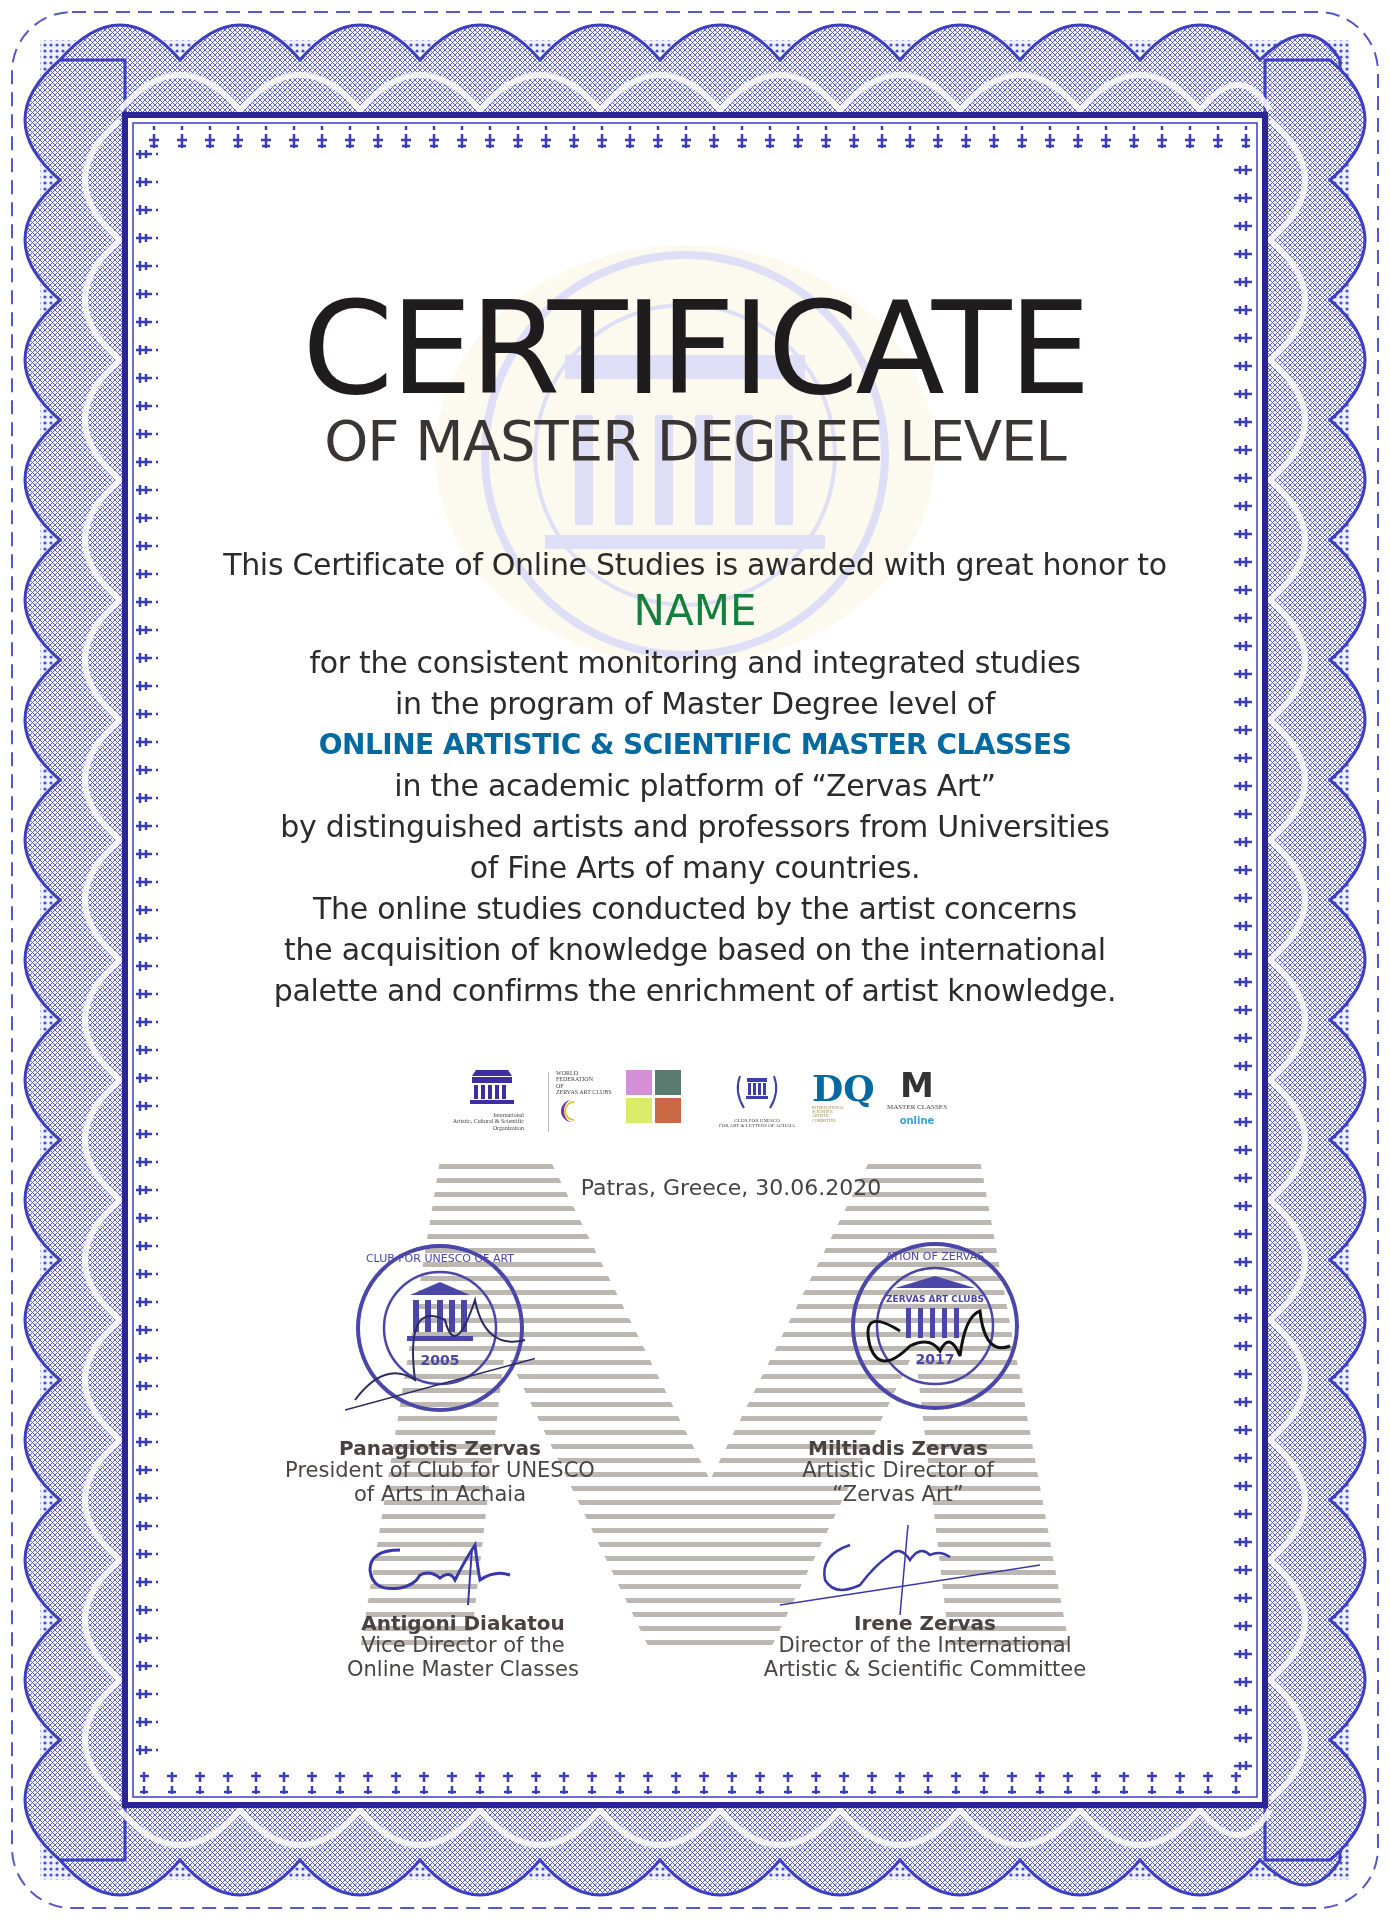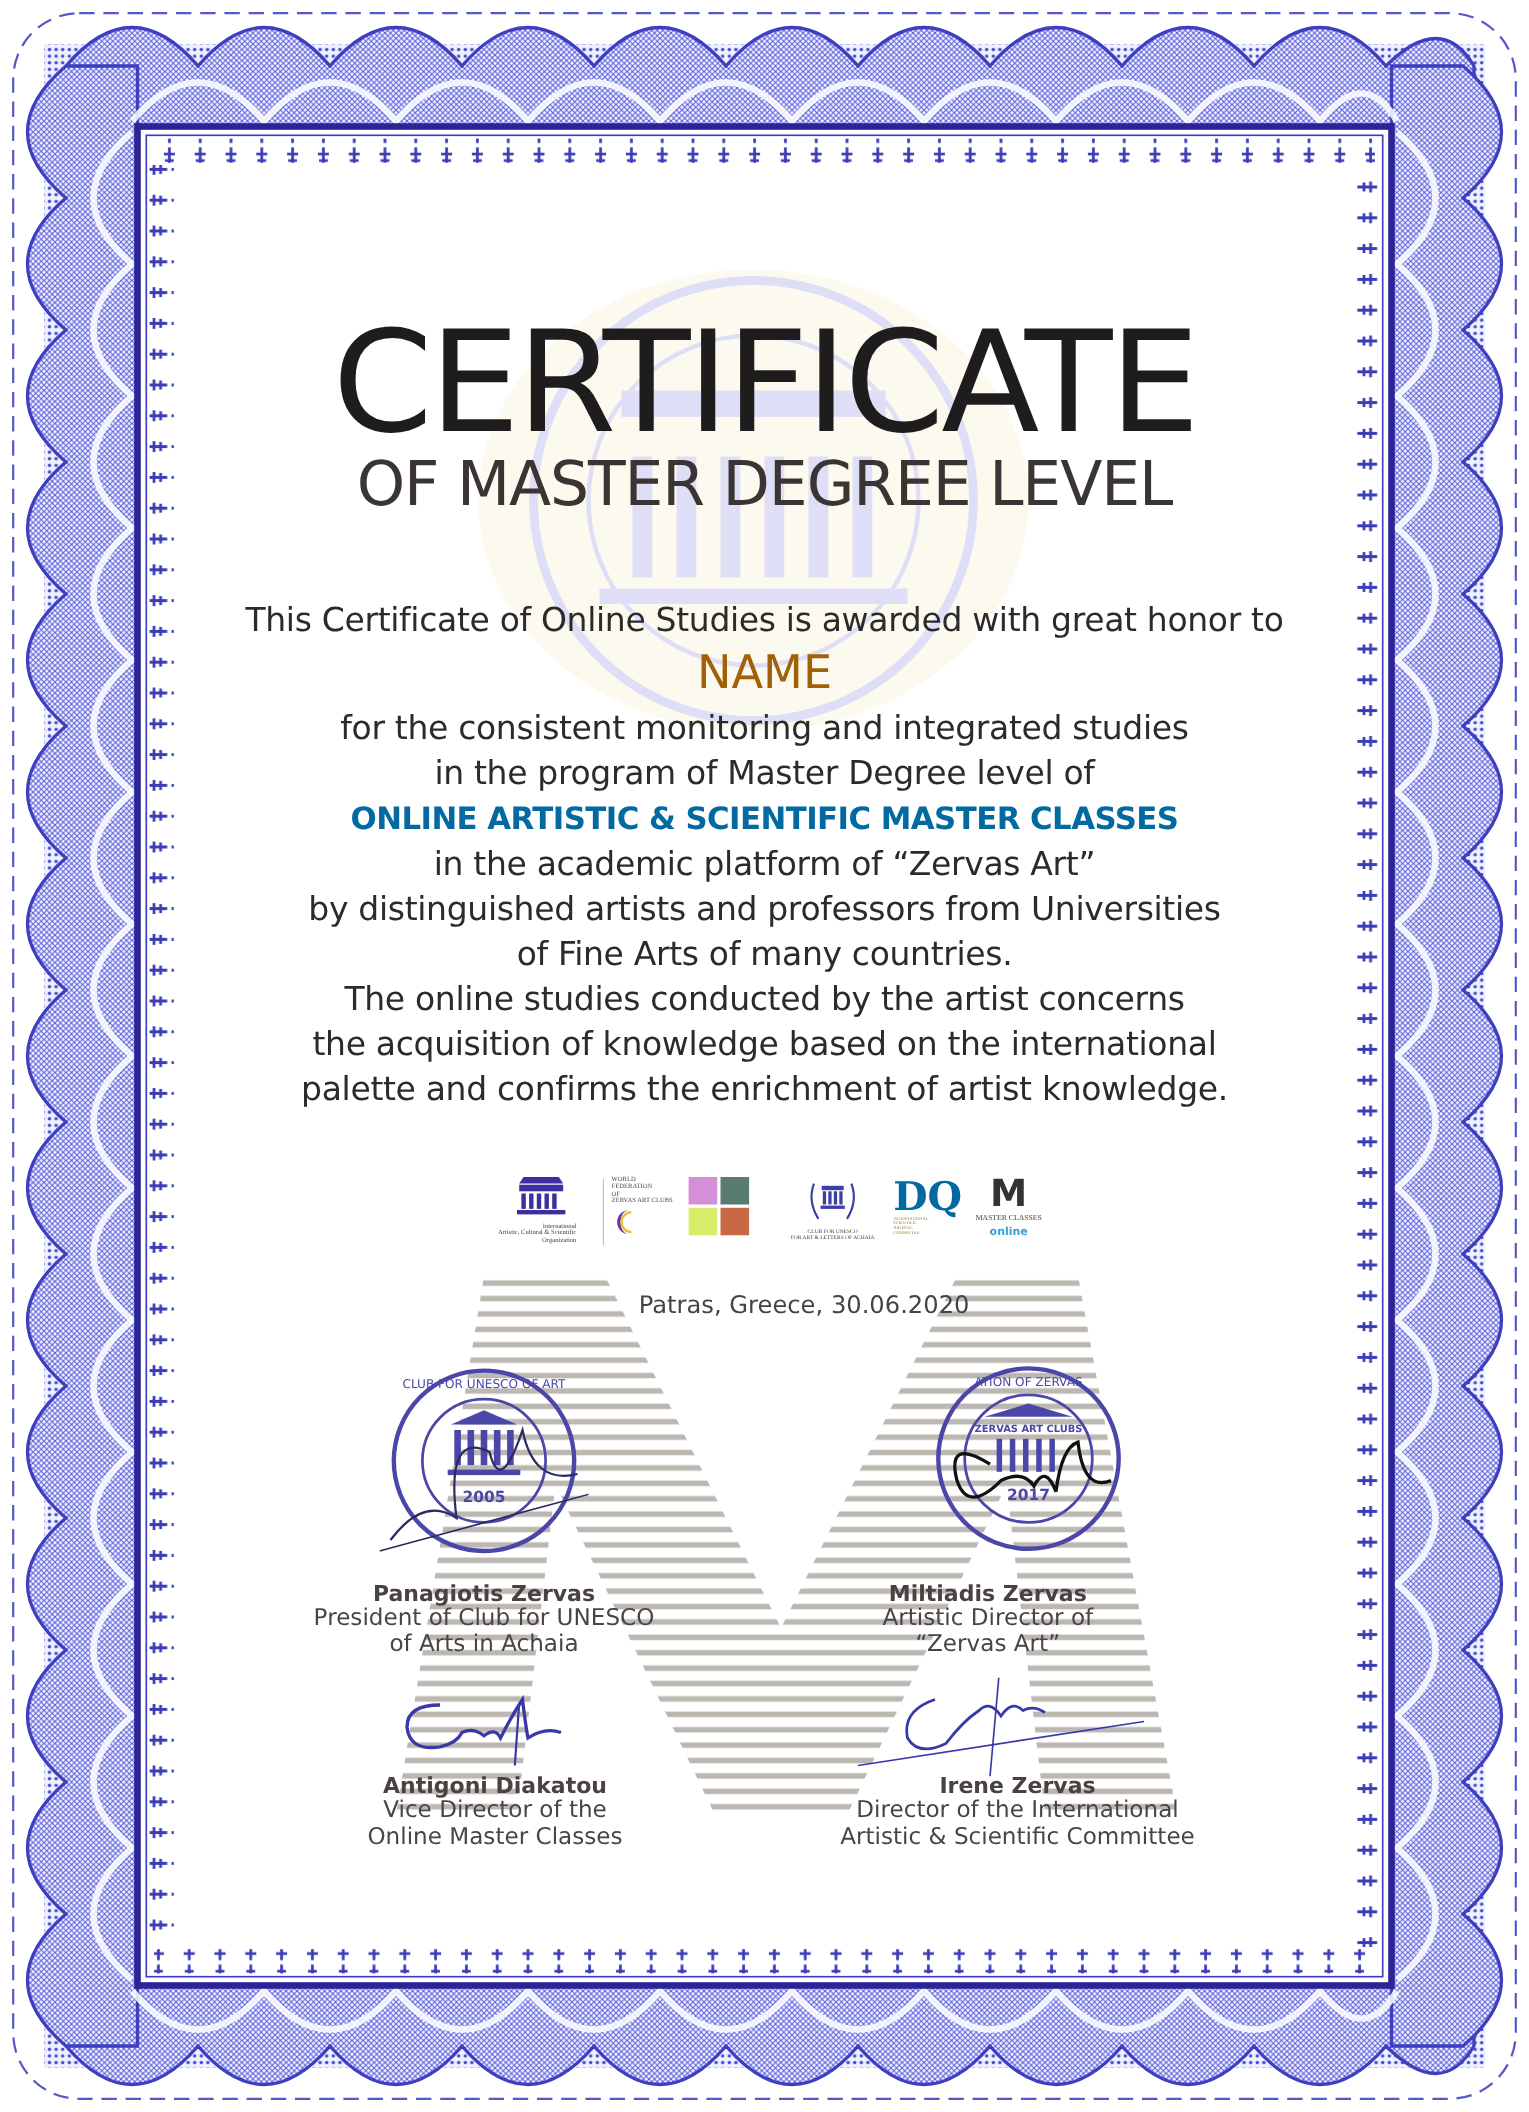--- a/index.html
+++ b/index.html
@@ -3,21 +3,21 @@
 <meta charset="utf-8">
 <style>
   html, body { margin:0; padding:0; }
   body { width:1390px; height:1920px; position:relative; background:#ffffff; overflow:hidden; font-family:"DejaVu Sans", sans-serif; color:#3a3535; }
   .frame-svg { position:absolute; left:0; top:0; width:1390px; height:1920px; }
   .abs { position:absolute; }
   .center { left:0; width:1390px; text-align:center; }
   .title { top:285px; font-size:128px; font-weight:400; color:#1e1c1c; letter-spacing:-3px; line-height:1; transform:scaleX(1.02); font-family:"DejaVu Sans", sans-serif; }
   .subtitle { top:413px; font-size:56px; color:#3a3434; letter-spacing:-1px; line-height:1; font-family:"DejaVu Sans", sans-serif; }
   .body-line { font-size:30px; color:#2c2a2a; line-height:1; letter-spacing:-0.3px; font-family:"DejaVu Sans", sans-serif;text-align:center; }
-  .name-line { font-size:42px; color:#a16207; line-height:1; font-family:"DejaVu Sans", sans-serif; }
+  .name-line { font-size:42px; color:#15803d; line-height:1; font-family:"DejaVu Sans", sans-serif; }
   .bold-line { font-size:28px; font-weight:700; color:#0369a1; line-height:1; font-family:"DejaVu Sans", sans-serif; letter-spacing:-0.5px; }
   .place-date { top:1177px; font-size:22px; color:#444; line-height:1;padding-left:36px; }
   .sig-block { position:absolute; text-align:center; line-height:1.12; }
   .sig-name { font-size:20px; font-weight:700; color:#4a4242; }
   .sig-role { font-size:21px; color:#4a4444; }
   .logo-row { position:absolute; top:1068px; left:452px; width:510px; height:70px; }
   .logo { position:absolute; }
   .tiny { font-size:6px; color:#444; line-height:1.05; font-family:Liberation Serif, serif; }
 </style>
 </head>
@@ -238,21 +238,21 @@
 <svg class="abs" style="left:360px;top:1530px;width:180px;height:80px" viewBox="0 0 180 80">
   <path d="M40 20 Q10 20 10 40 Q12 62 40 58 Q55 55 60 45 Q70 40 80 48 Q90 40 95 50 Q105 30 115 15 Q118 40 120 50 Q135 40 150 45" fill="none" stroke="#3838a8" stroke-width="3"></path>
   <line x1="112" y1="18" x2="108" y2="75" stroke="#3838a8" stroke-width="2"></line>
 </svg>
 <svg class="abs" style="left:780px;top:1525px;width:260px;height:90px" viewBox="0 0 260 90">
   <path d="M70 20 Q40 30 45 55 Q55 72 80 60 Q95 40 110 30 Q120 20 130 35 Q140 20 150 30 Q160 25 170 32" fill="none" stroke="#3838a8" stroke-width="2.5"></path>
   <line x1="0" y1="80" x2="260" y2="40" stroke="#3838a8" stroke-width="1.5"></line>
   <line x1="128" y1="0" x2="120" y2="90" stroke="#3838a8" stroke-width="1.5"></line>
 </svg>
 
-<div class="sig-block" style="left:290px;top:1612px;width:320px">
+<div class="sig-block" style="left:303px;top:1612px;width:320px">
   <div class="sig-name">Antigoni Diakatou</div>
   <div class="sig-role">Vice Director of  the</div>
   <div class="sig-role">Online Master Classes</div>
 </div>
 <div class="sig-block" style="left:730px;top:1612px;width:390px">
   <div class="sig-name">Irene Zervas</div>
   <div class="sig-role">Director of the International</div>
   <div class="sig-role">Artistic &amp; Scientific Committee</div>
 </div>
 

